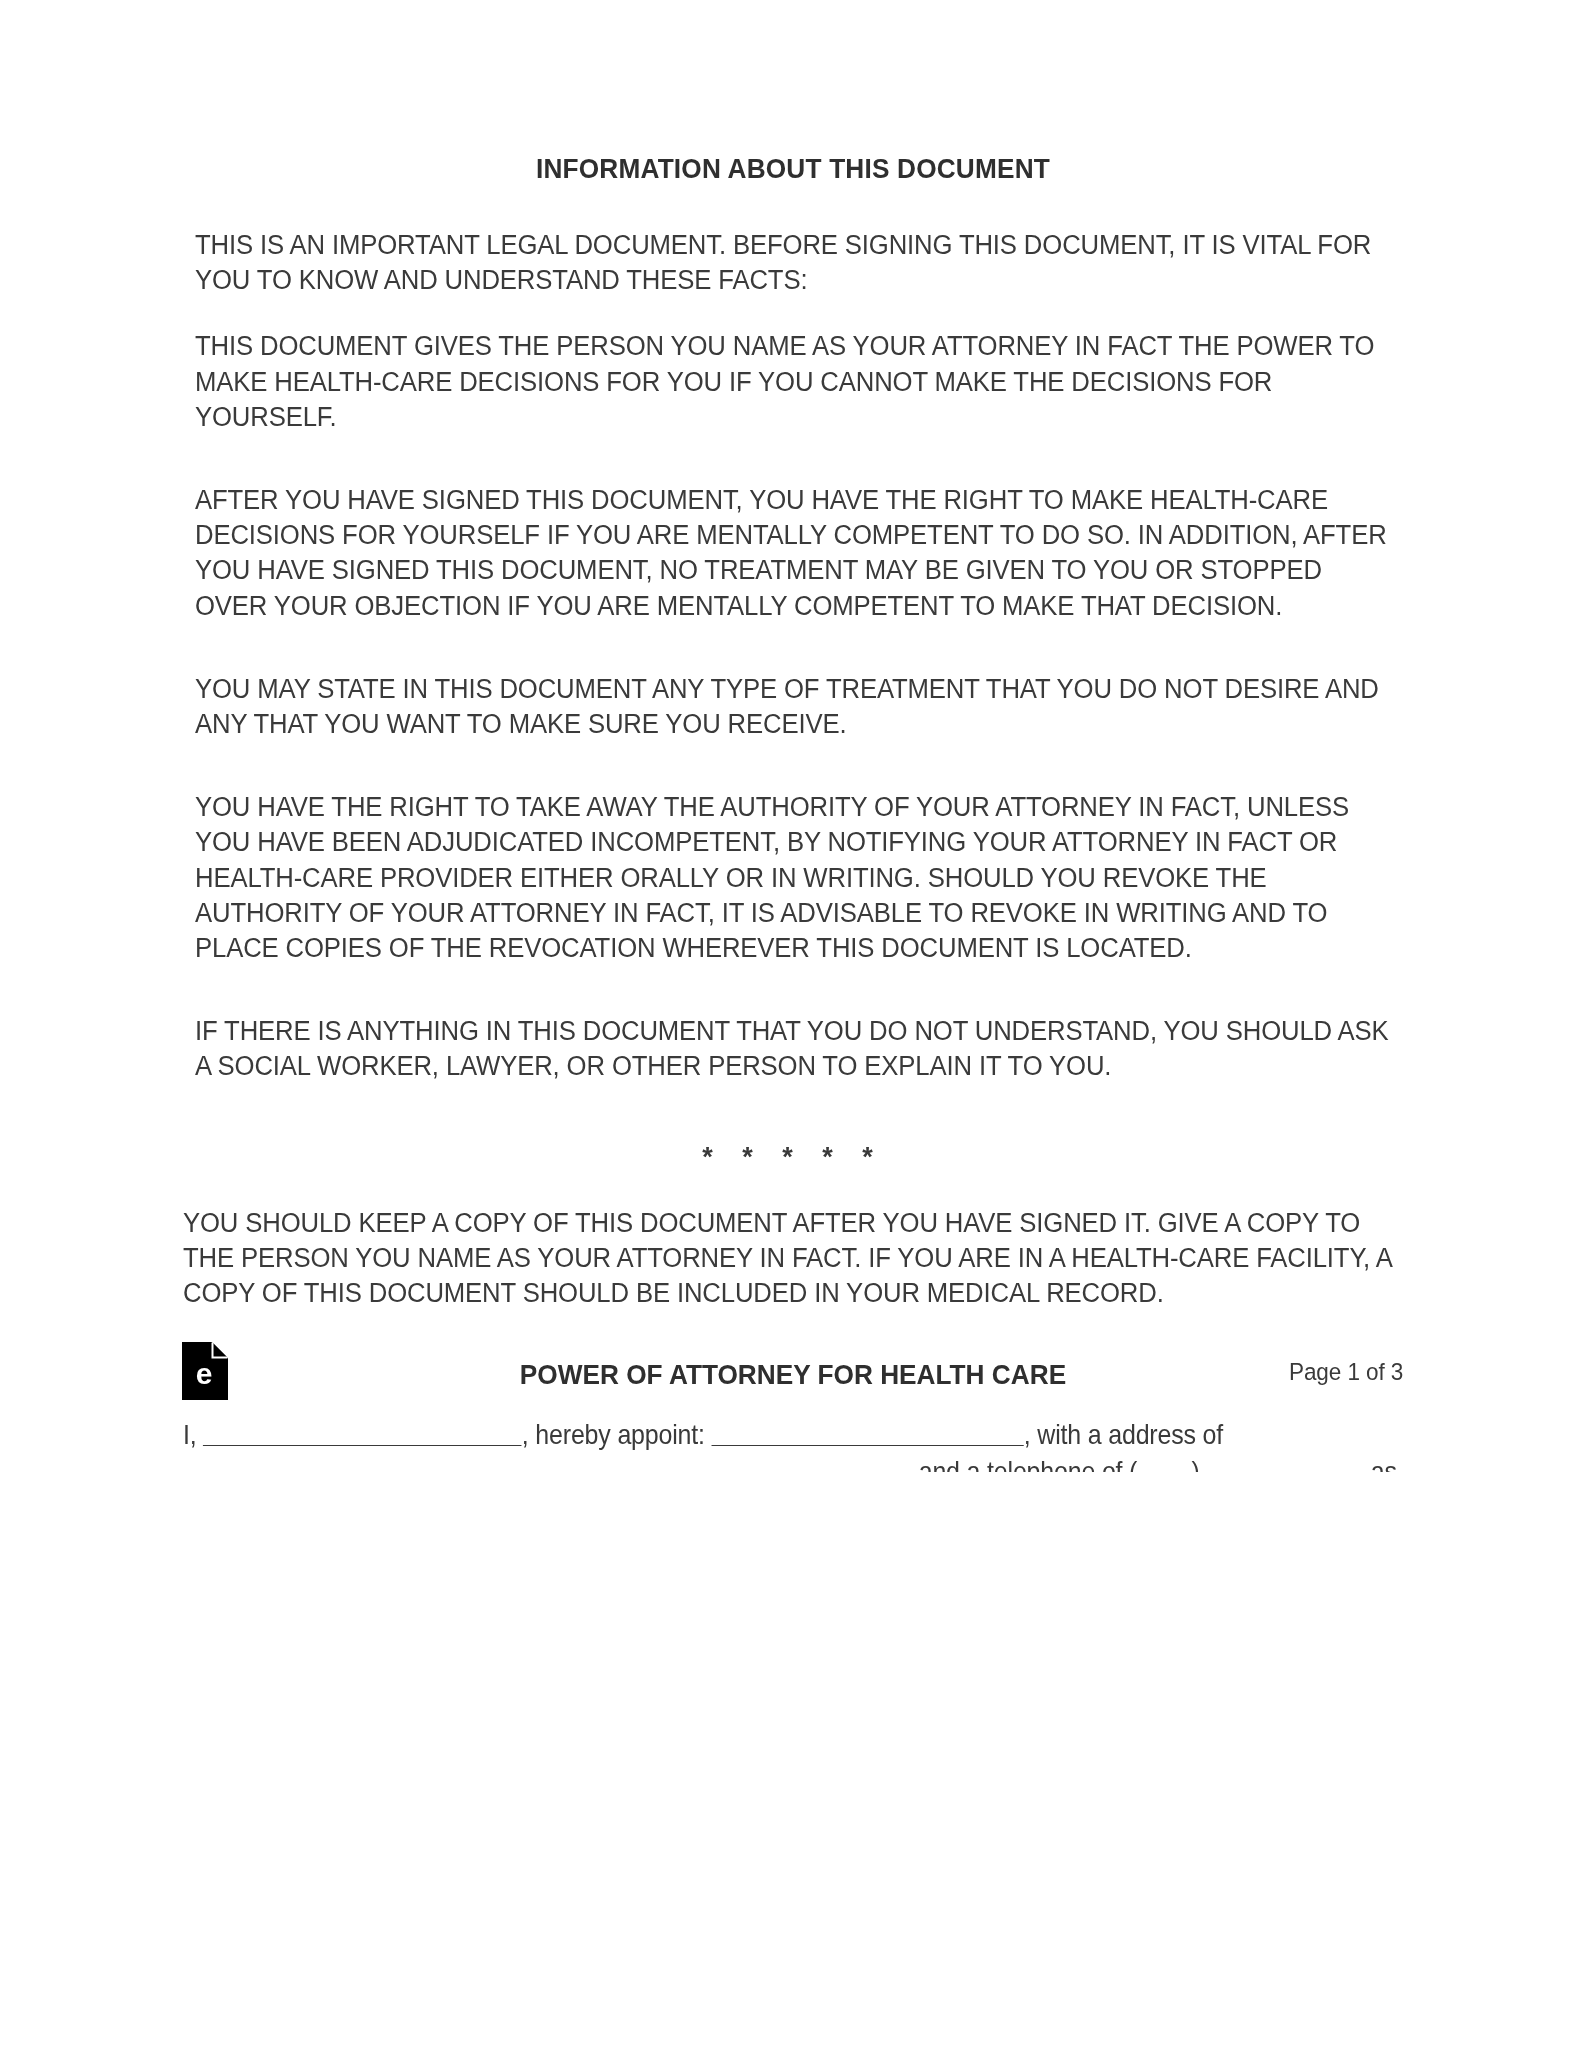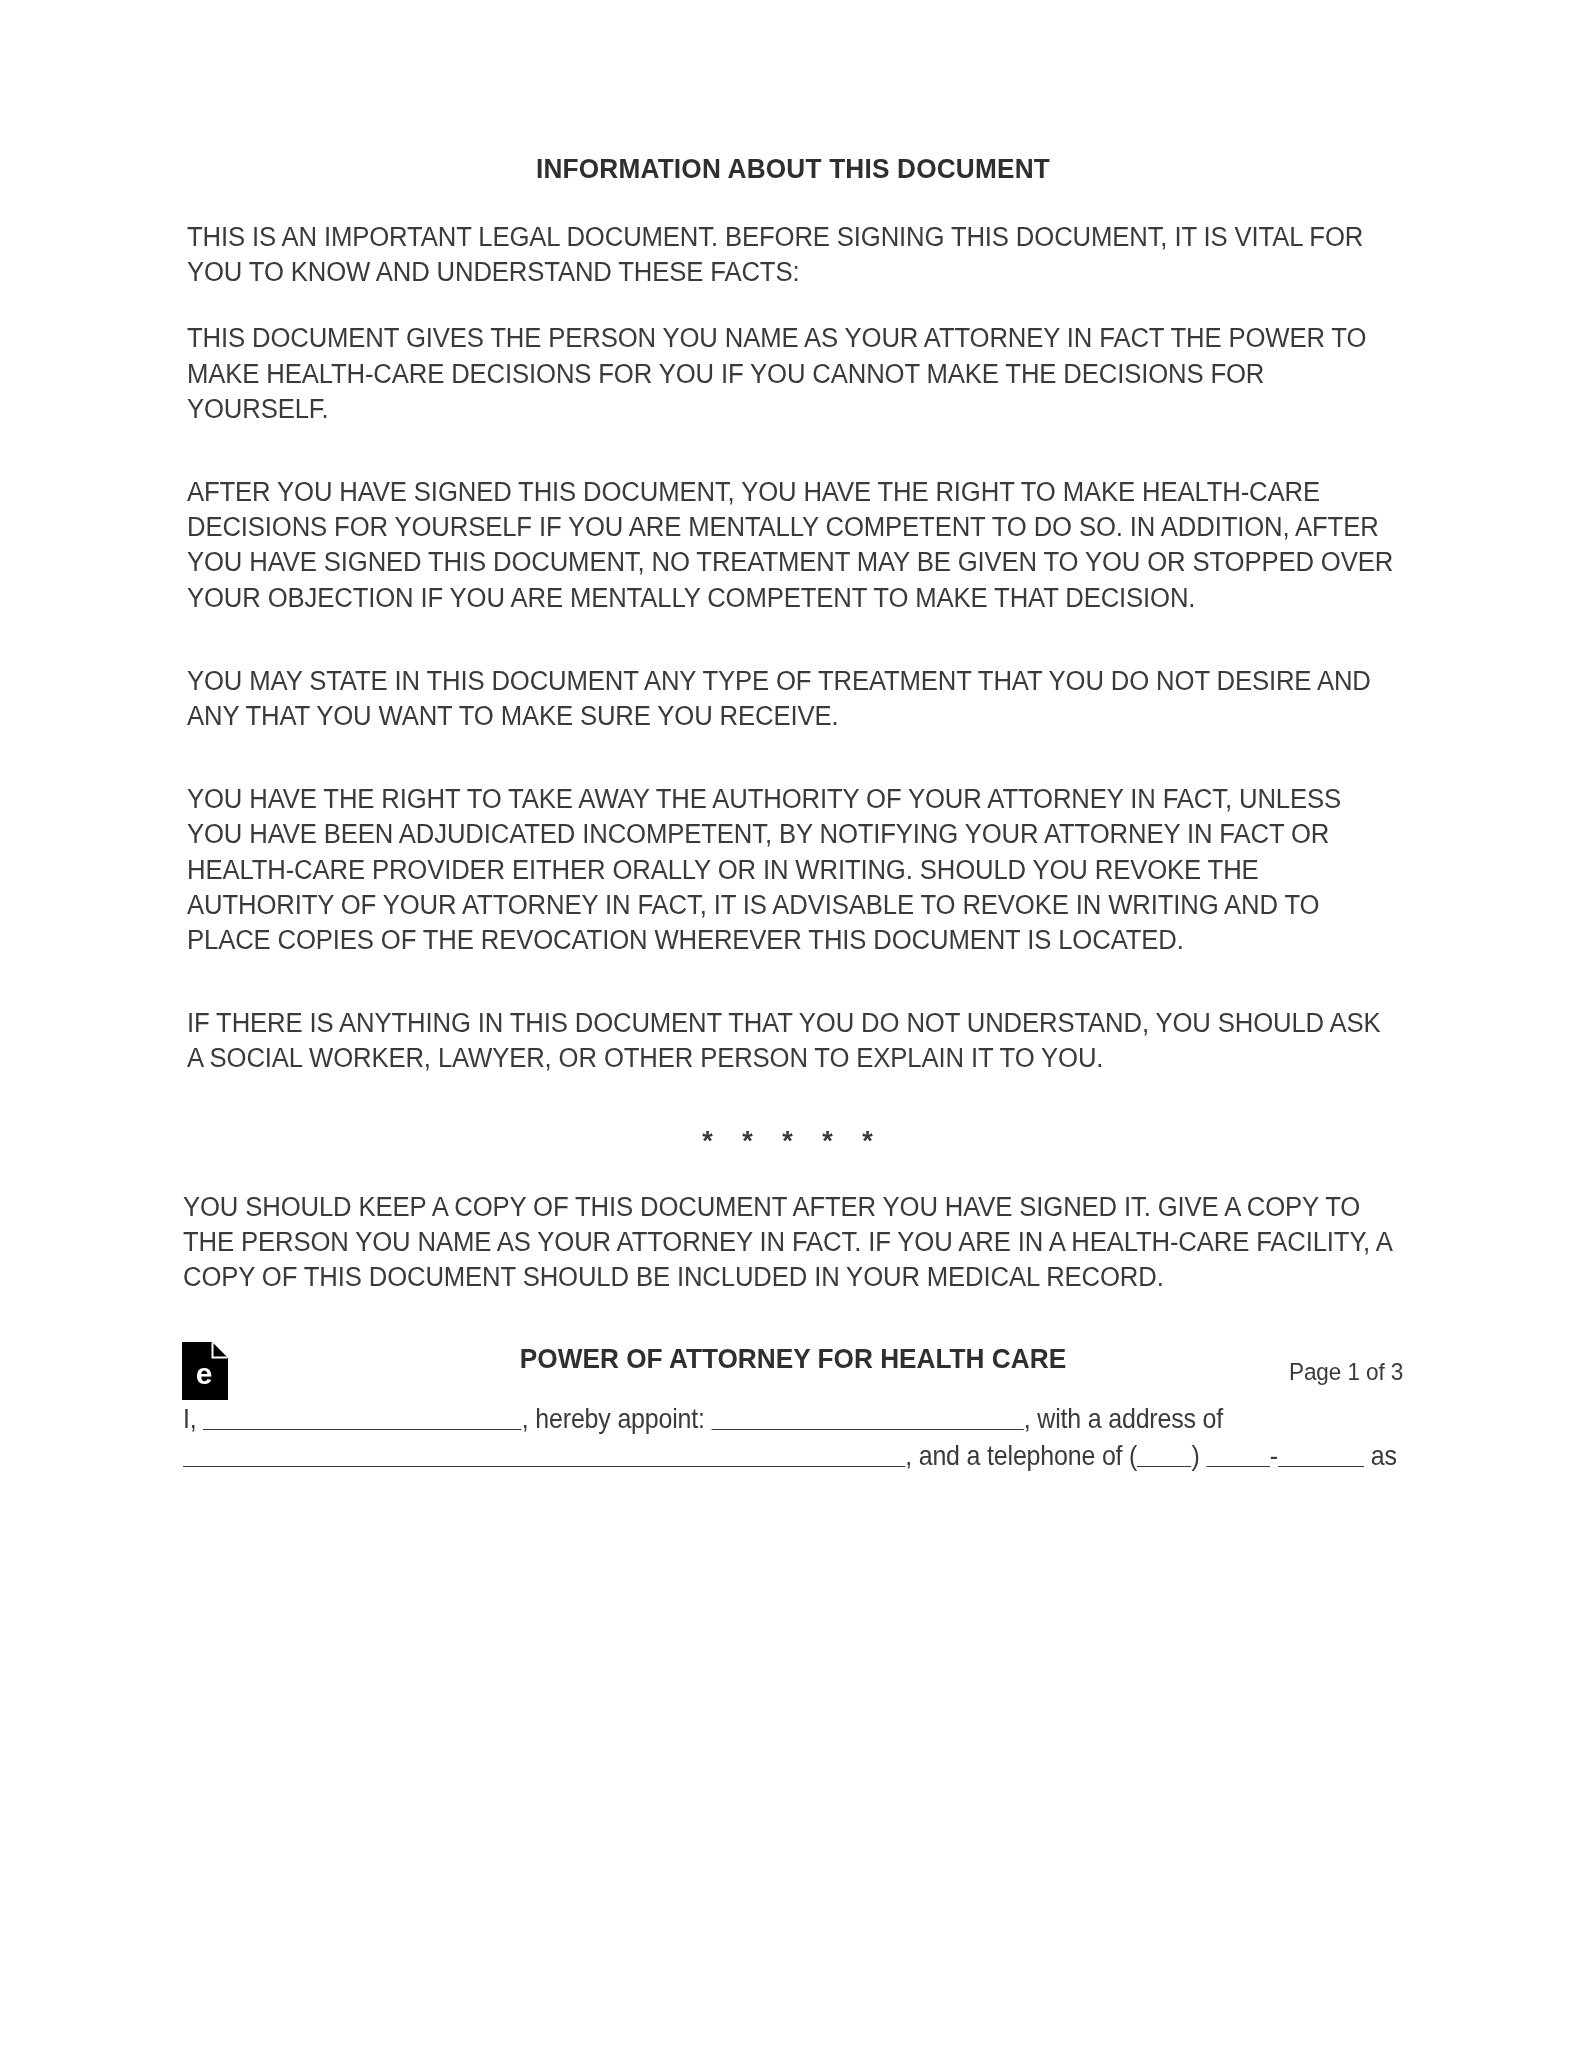--- a/index.html
+++ b/index.html
@@ -42,21 +42,21 @@
     text-align: center;
     font-weight: bold;
     font-size: 28.5px;
     color: #2f2f2f;
     margin: 0;
     transform: scaleX(0.92);
     transform-origin: center top;
   }
   
   .caps-block {
-    margin: 4px;
+    margin: 12px;
     padding: 0;
   }
   .caps-p {
     font-size: 28.4px;
     line-height: 35.2px;
     color: #3a3a3a;
     margin: 0 0 31px 0;
     letter-spacing: -0.15px;
     transform: scaleX(0.905);
     transform-origin: left top;

